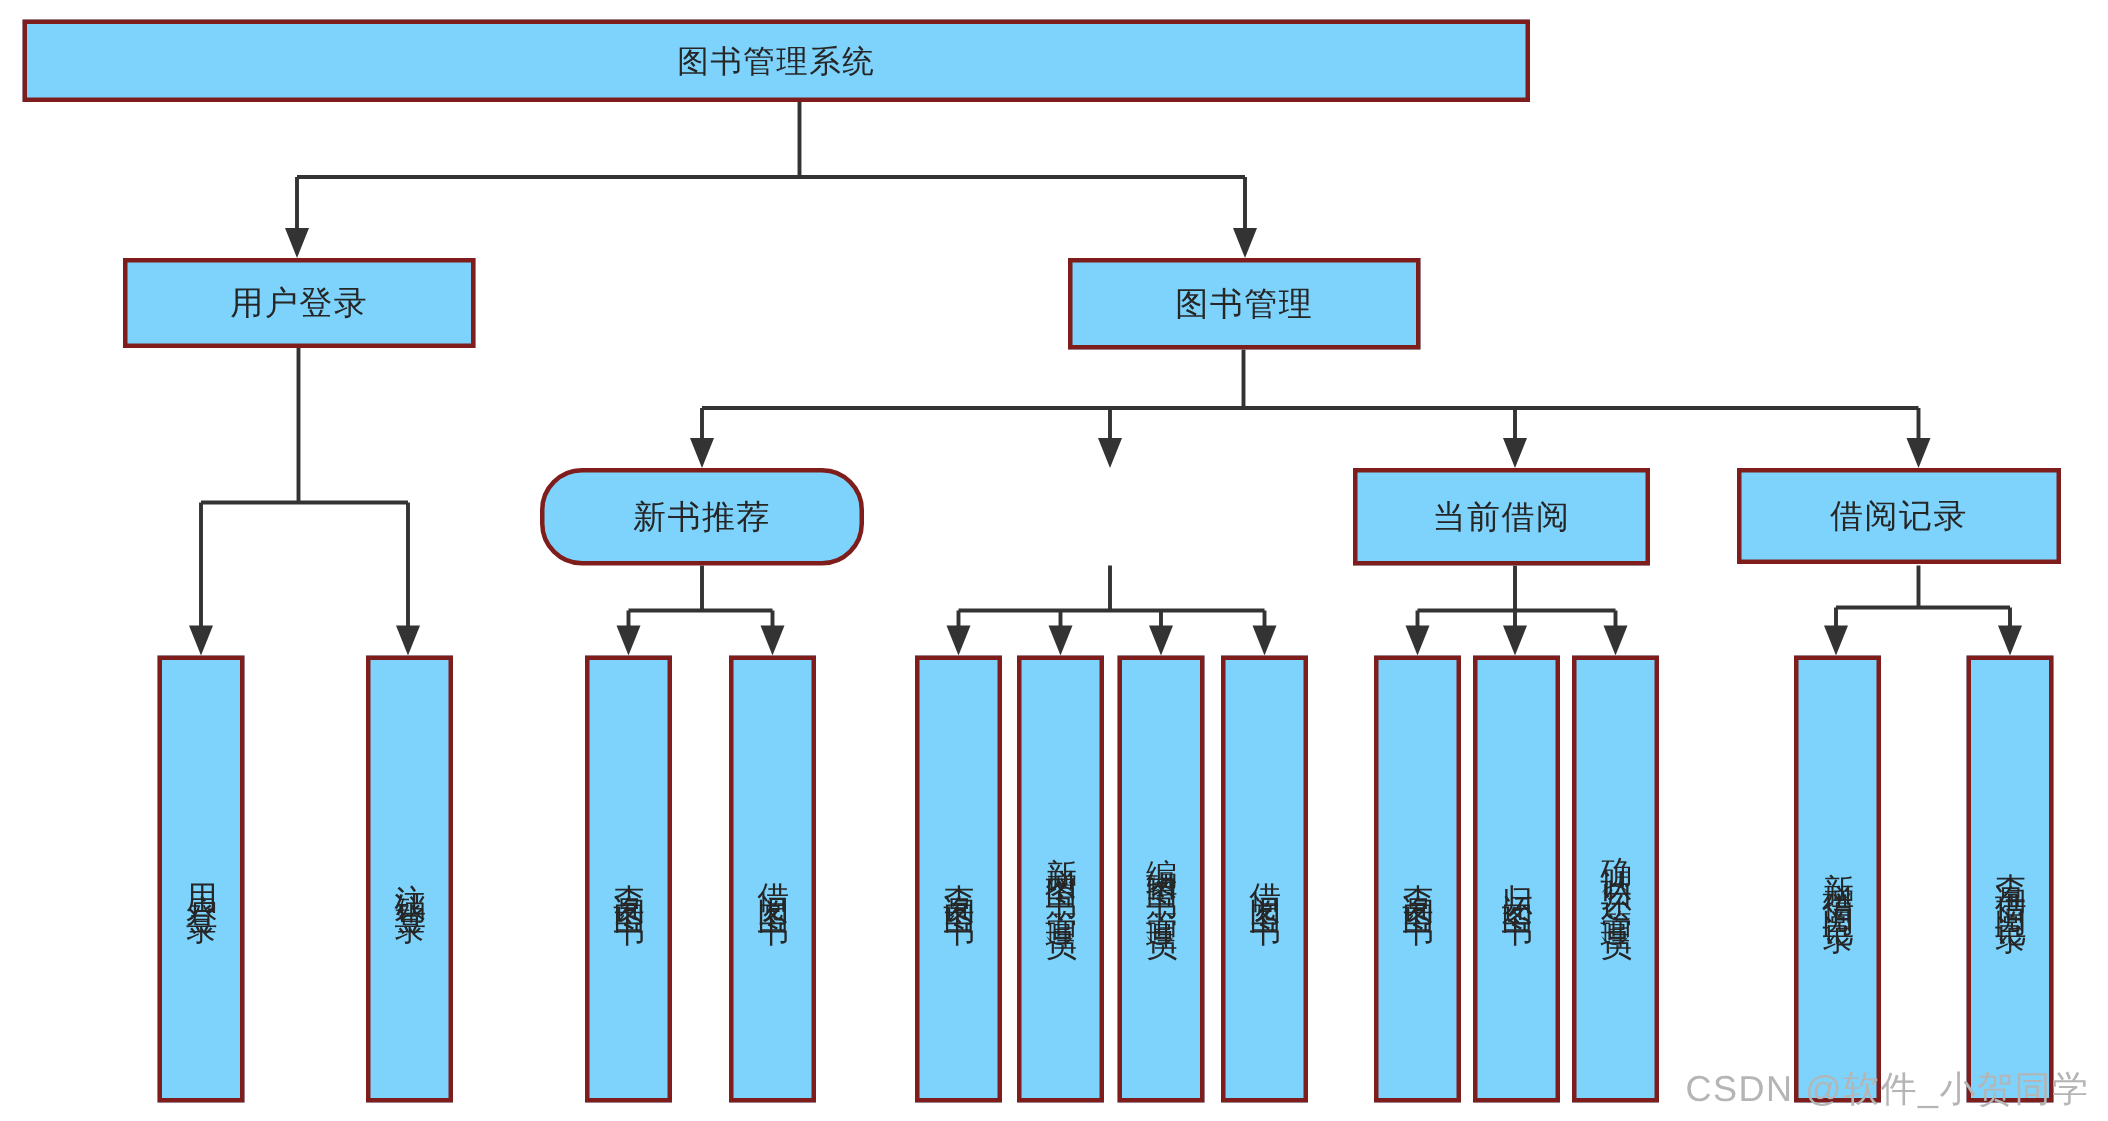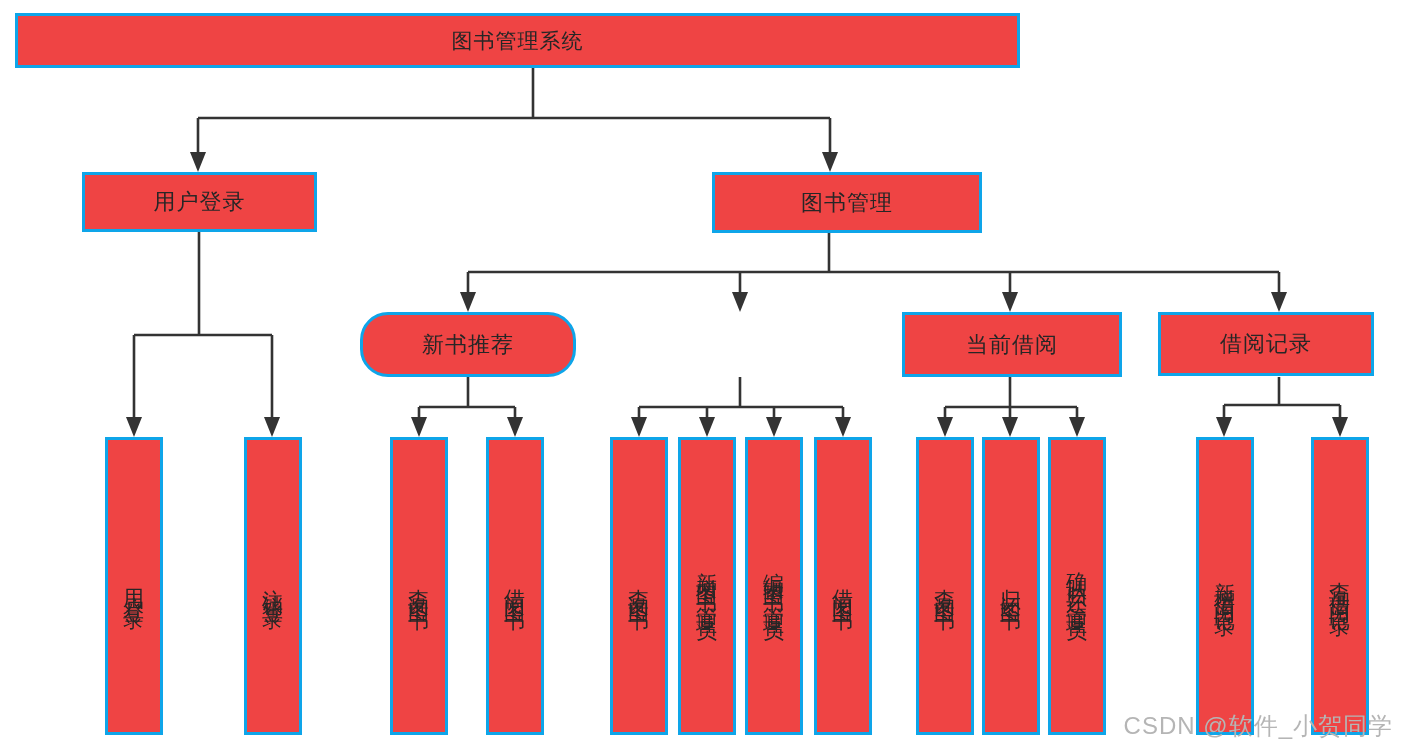--- a/index.html
+++ b/index.html
@@ -6,22 +6,22 @@
   #canvas{
     position:relative;
     width:1405px;height:747px;
     background:#ffffff;
     font-family:"Liberation Sans","DejaVu Sans",sans-serif;
     overflow:hidden;
   }
   #connectors{position:absolute;left:0;top:0;width:1405px;height:747px;z-index:1;}
   .node{
     position:absolute;
-    background:#ef4444;
-    border:3px solid #0ea5e9;
+    background:#7dd3fc;
+    border:3px solid #7f1d1d;
     box-sizing:border-box;
     display:flex;align-items:center;justify-content:center;
     color:#262626;
     z-index:2;
   }
   .hbox{font-size:22px;letter-spacing:1px;white-space:nowrap;}
   .root{font-size:21px;}
   .vbox span{
     writing-mode:vertical-rl;
     text-orientation:mixed;
@@ -88,24 +88,24 @@
       <polygon points="1069,417 1085,417 1077,437"></polygon>
 
       <polygon points="1216,417 1232,417 1224,437"></polygon>
       <polygon points="1332,417 1348,417 1340,437"></polygon>
     </g>
   </svg>
 
   <div class="node hbox root" style="left:15px;top:13px;width:1005px;height:55px;">图书管理系统</div>
 
   <div class="node hbox" style="left:82px;top:172px;width:235px;height:60px;">用户登录</div>
-  <div class="node hbox" style="left:712px;top:172px;width:270px;height:61px;">图书管理</div>
+  <div class="node hbox" style="left:712px;top:172px;width:235px;height:61px;">图书管理</div>
 
   <div class="node hbox" style="left:360px;top:312px;width:216px;height:65px;border-radius:28px;">新书推荐</div>
-  <div class="node hbox" style="left:902px;top:312px;width:220px;height:65px;">当前借阅</div>
+  <div class="node hbox" style="left:902px;top:312px;width:198px;height:65px;">当前借阅</div>
   <div class="node hbox" style="left:1158px;top:312px;width:216px;height:64px;">借阅记录</div>
 
   <div class="node vbox" style="left:105px;top:437px;width:58px;height:298px;">
     <span>用户登录</span>
   </div>
   <div class="node vbox" style="left:244px;top:437px;width:58px;height:298px;">
     <span>注销登录</span>
   </div>
 
   <div class="node vbox" style="left:390px;top:437px;width:58px;height:298px;">

